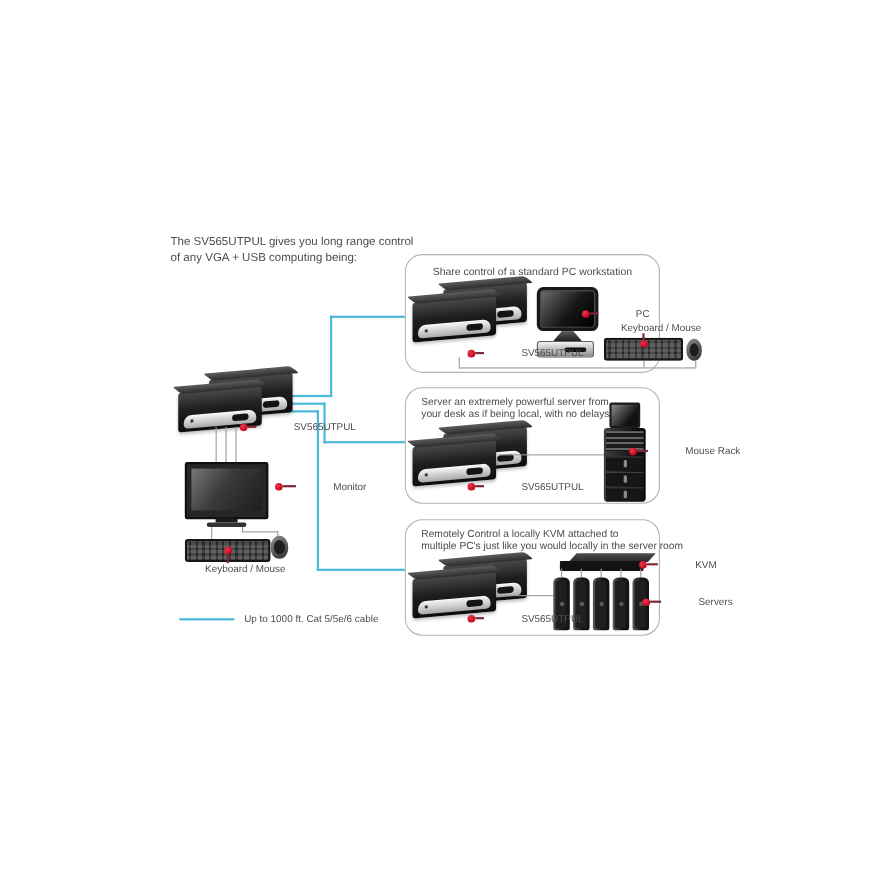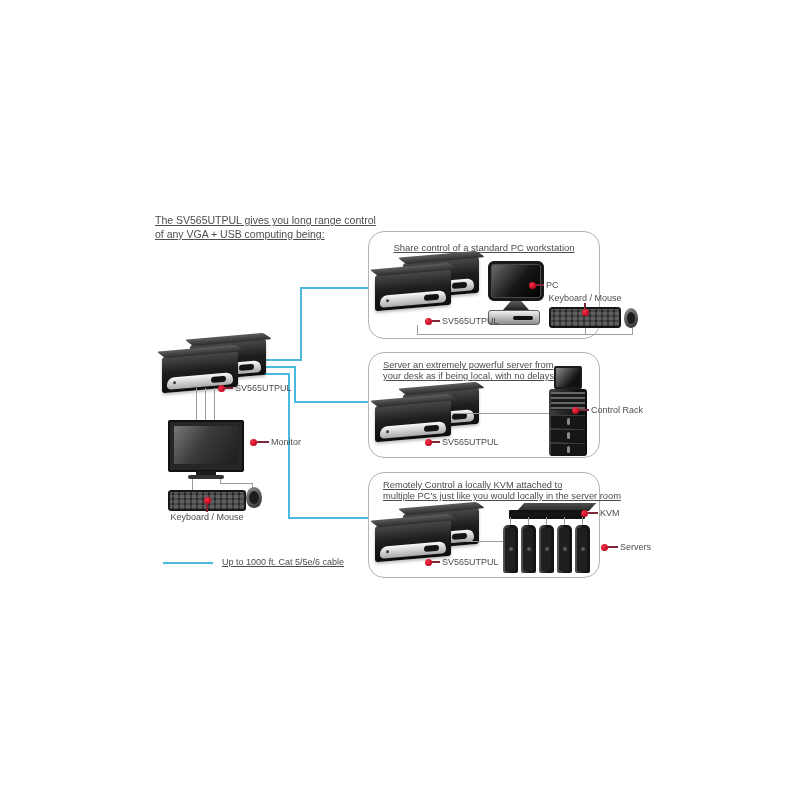--- a/index.html
+++ b/index.html
@@ -1,18 +1,18 @@
 <!DOCTYPE html>
 <html><head>
 <meta charset="utf-8">
 <style>
   html,body{margin:0;padding:0;background:#fff;}
   #canvas{position:relative;width:800px;height:800px;background:#ffffff;overflow:hidden;
           font-family:"Liberation Sans",sans-serif;color:#4d4d4d;}
-  .abs{position:absolute;text-decoration:underline;}
+  .abs{position:absolute;}
   i{display:block;}
 
   
   .intro{left:155px;top:213px;font-size:10.5px;line-height:14px;color:#4d4d4d;}
   .box-title{font-size:9.5px;color:#4d4d4d;text-align:center;width:100%;left:0;white-space:nowrap;}
   .box-desc{font-size:9.3px;line-height:11px;color:#4d4d4d;white-space:nowrap;}
   .legend-label{font-size:9px;color:#4d4d4d;white-space:nowrap;}
 
   
   .cbl{position:absolute;background:#4ab9dc;}
@@ -22,21 +22,21 @@
 
   
   .info-box{position:absolute;left:368px;width:232px;border:1.5px solid #b4b4b4;border-radius:16px;background:#fff;box-sizing:border-box;}
 
   
   .callout{position:absolute;display:flex;align-items:center;}
   .callout.col{flex-direction:column;align-items:center;}
   .dot{width:7px;height:7px;border-radius:50%;background:radial-gradient(circle at 35% 35%,#f0354a,#c20820 70%);flex:0 0 auto;}
   .cline-h{height:1.5px;background:#7c2836;flex:0 0 auto;}
   .cline-v{width:1.5px;background:#7c2836;flex:0 0 auto;}
-  .clabel{font-size:9px;color:#4d4d4d;white-space:nowrap;padding:0 2px;}
+  .clabel{font-size:9px;color:#4d4d4d;white-space:nowrap;padding:0 2px;margin-left:32px;}
 
   
   .ext{position:absolute;width:104px;height:54px;}
   .unit{position:absolute;width:76px;height:36px;background:linear-gradient(180deg,#4a4a4a 0%,#1e1e1e 45%,#0d0d0d 100%);
         border-radius:3px;transform:skewY(-5deg);box-shadow:0 2px 3px rgba(0,0,0,.25);}
   .unit::before{content:"";position:absolute;left:3px;right:-6px;top:-6px;height:7px;
         background:linear-gradient(180deg,#5d5d5d,#2d2d2d);transform:skewX(50deg);transform-origin:0 100%;border-radius:2px;}
   .unit.rear{left:28px;top:0;}
   .unit.front{left:0;top:12px;}
   .panel{position:absolute;left:5px;right:5px;bottom:3px;height:12px;
@@ -222,21 +222,21 @@
       <div class="rk-body">
         <i class="rk-drawer" style="top:26px;"></i>
         <i class="rk-drawer" style="top:40px;"></i>
         <i class="rk-drawer" style="top:54px;"></i>
       </div>
     </div>
 
     <div class="callout" style="left:203px;top:52px;">
       <span class="dot"></span>
       <span class="cline-h" style="width:10px;"></span>
-      <span class="clabel">Control Rack</span>
+      <span class="clabel">Mouse Rack</span>
     </div>
 
     <div class="callout" style="left:56px;top:84px;">
       <span class="dot"></span>
       <span class="cline-h" style="width:8px;"></span>
       <span class="clabel">SV565UTPUL</span>
     </div>
   </div>
 
   <div class="info-box" style="top:472px;height:106px;">
@@ -271,21 +271,21 @@
       <div class="tower"></div>
       <div class="tower"></div>
     </div>
 
     <div class="callout" style="left:212px;top:35px;">
       <span class="dot"></span>
       <span class="cline-h" style="width:10px;"></span>
       <span class="clabel">KVM</span>
     </div>
 
-    <div class="callout" style="left:232px;top:69px;align-items:center;">
+    <div class="callout" style="left:215px;top:69px;align-items:center;">
       <span class="dot"></span>
       <span class="cline-h" style="width:10px;"></span>
       <span class="clabel">Servers</span>
     </div>
 
     <div class="callout" style="left:56px;top:84px;">
       <span class="dot"></span>
       <span class="cline-h" style="width:8px;"></span>
       <span class="clabel">SV565UTPUL</span>
     </div>

